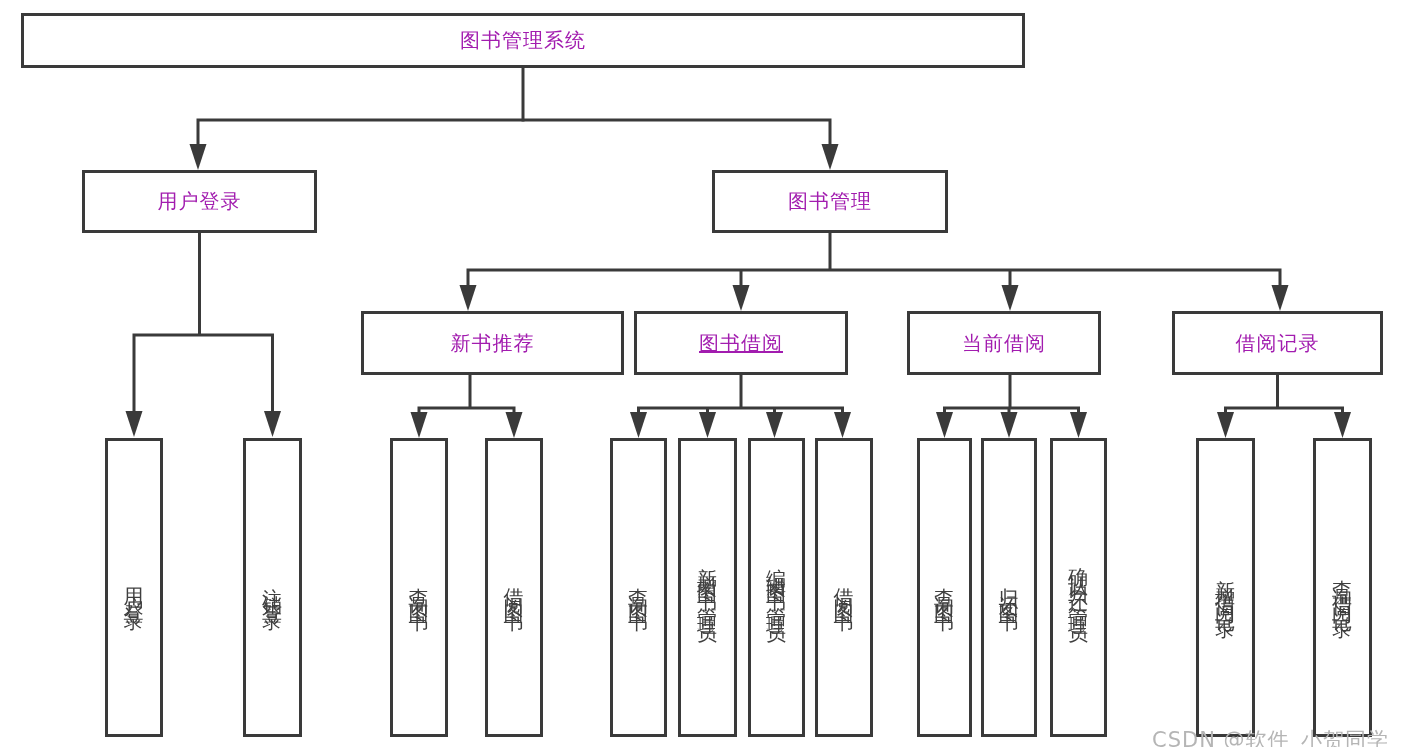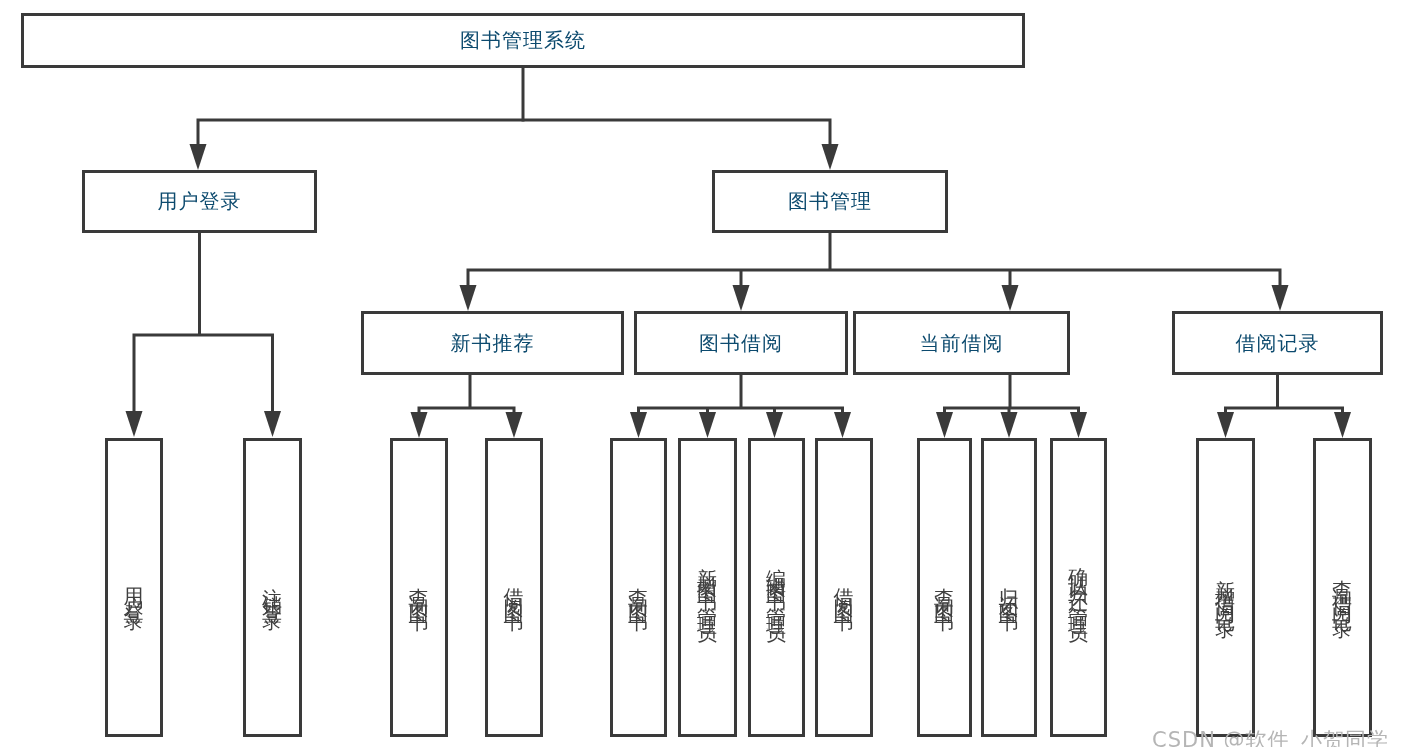--- a/index.html
+++ b/index.html
@@ -19,21 +19,21 @@
   }
   .node {
     position: absolute;
     box-sizing: border-box;
     background: #ffffff;
     border: 3px solid #3a3a3a;
     display: flex;
     align-items: center;
     justify-content: center;
     z-index: 2;
-    color: #0c4a6e;
+    color: #a21caf;
     font-size: 20px;
     letter-spacing: 1px;
     white-space: nowrap;
   }
   .leaf {
     position: absolute;
     box-sizing: border-box;
     background: #ffffff;
     border: 3px solid #3a3a3a;
     display: flex;
@@ -117,24 +117,24 @@
   <div class="node" style="left:82px; top:170px; width:235px; height:63px;">
     <span>用户登录</span>
   </div>
   <div class="node" style="left:712px; top:170px; width:236px; height:63px;">
     <span>图书管理</span>
   </div>
 
   <div class="node" style="left:361px; top:311px; width:263px; height:64px;">
     <span>新书推荐</span>
   </div>
-  <div class="node" style="left:634px; top:311px; width:214px; height:64px;">
+  <div class="node" style="left:634px; top:311px; width:214px; height:64px;text-decoration:underline;">
     <span>图书借阅</span>
   </div>
-  <div class="node" style="left:853px; top:311px; width:217px; height:64px;">
+  <div class="node" style="left:907px; top:311px; width:194px; height:64px;">
     <span>当前借阅</span>
   </div>
   <div class="node" style="left:1172px; top:311px; width:211px; height:64px;">
     <span>借阅记录</span>
   </div>
 
   <div class="leaf" style="left:105px; width:58px;">
     <span class="vtext">用户登录</span>
   </div>
   <div class="leaf" style="left:243px; width:59px;">

